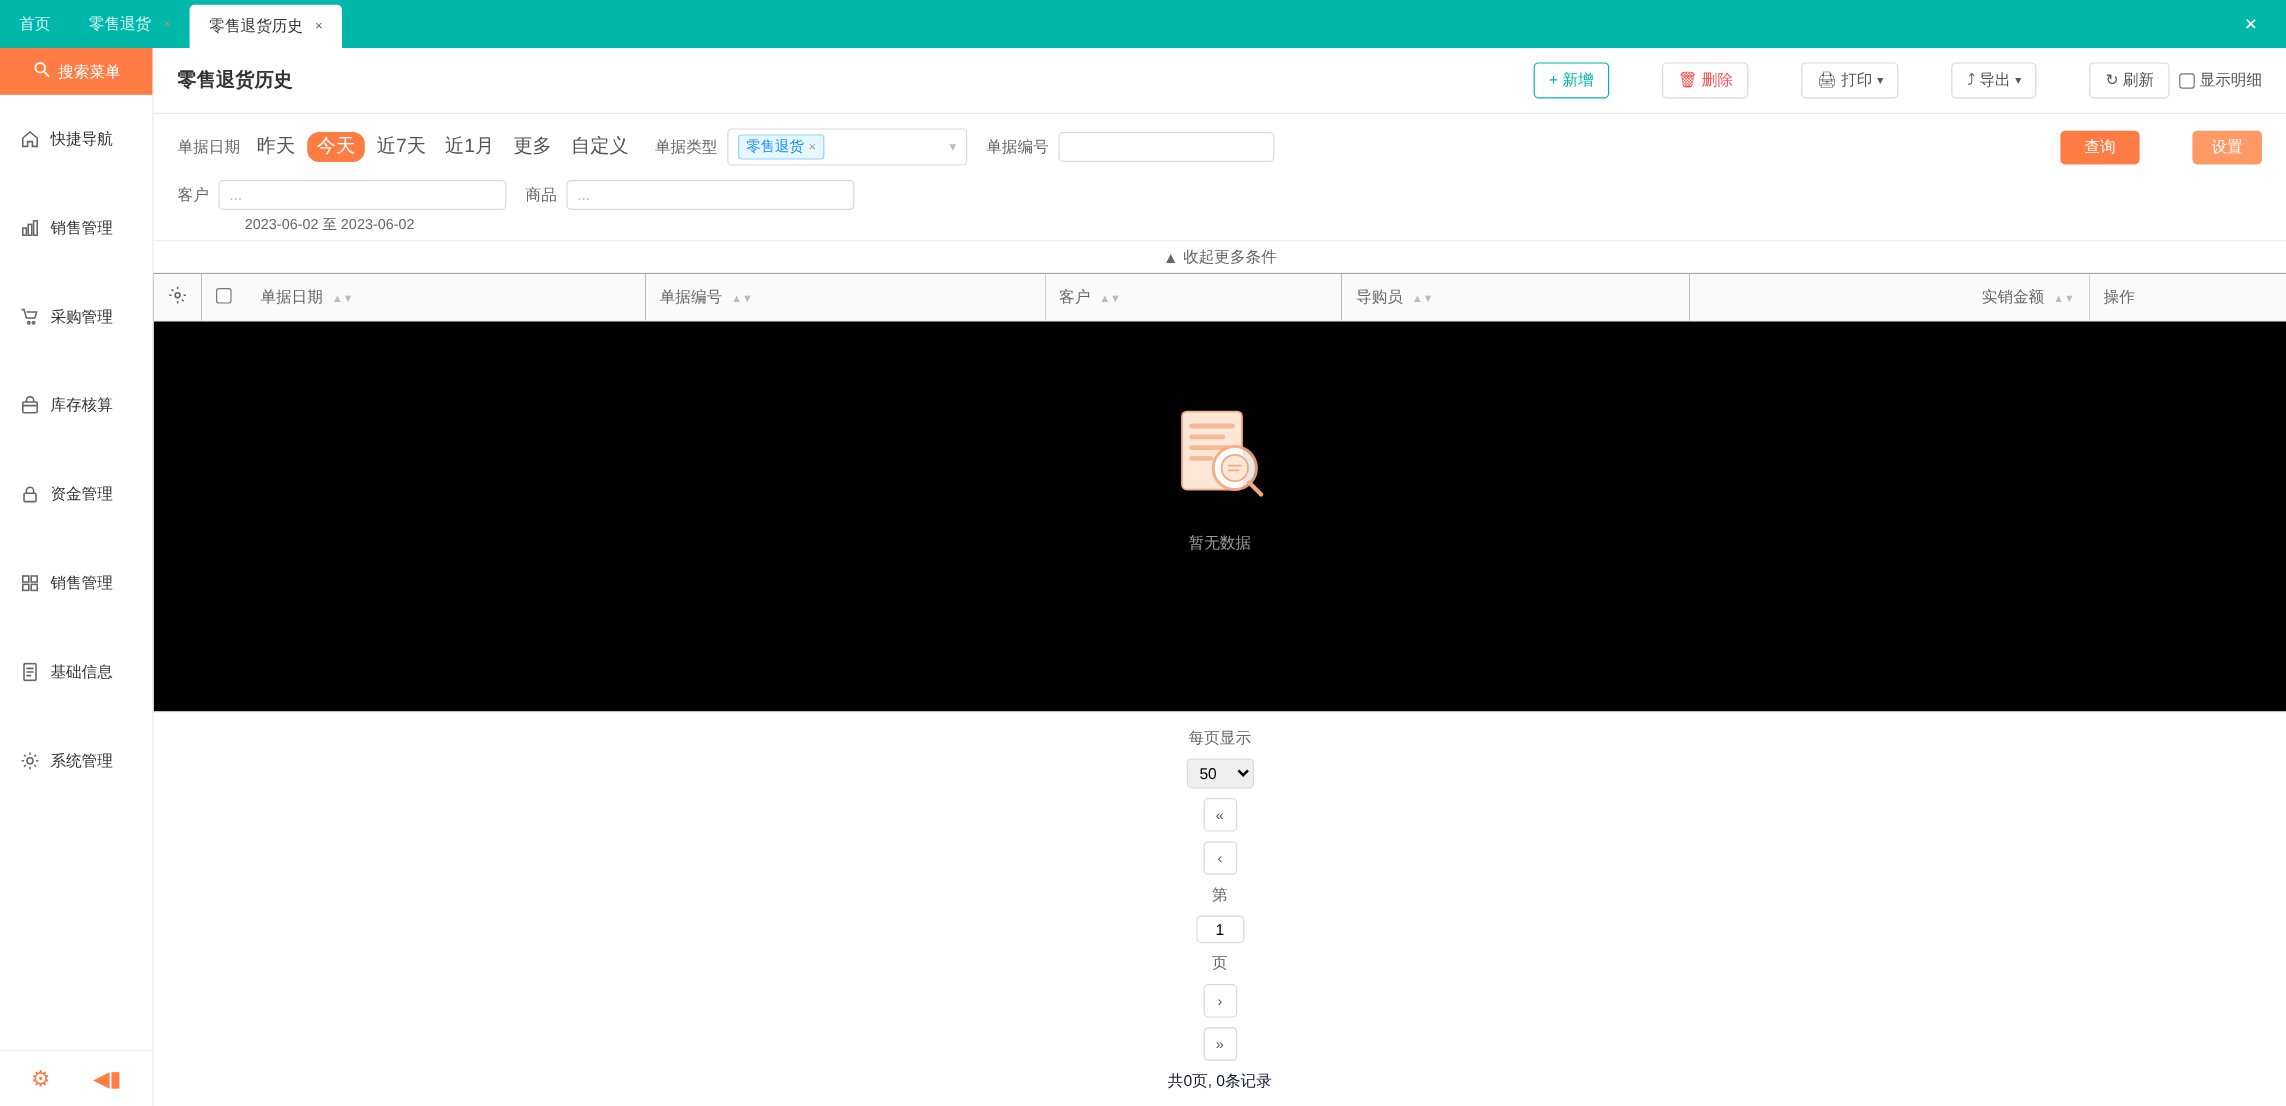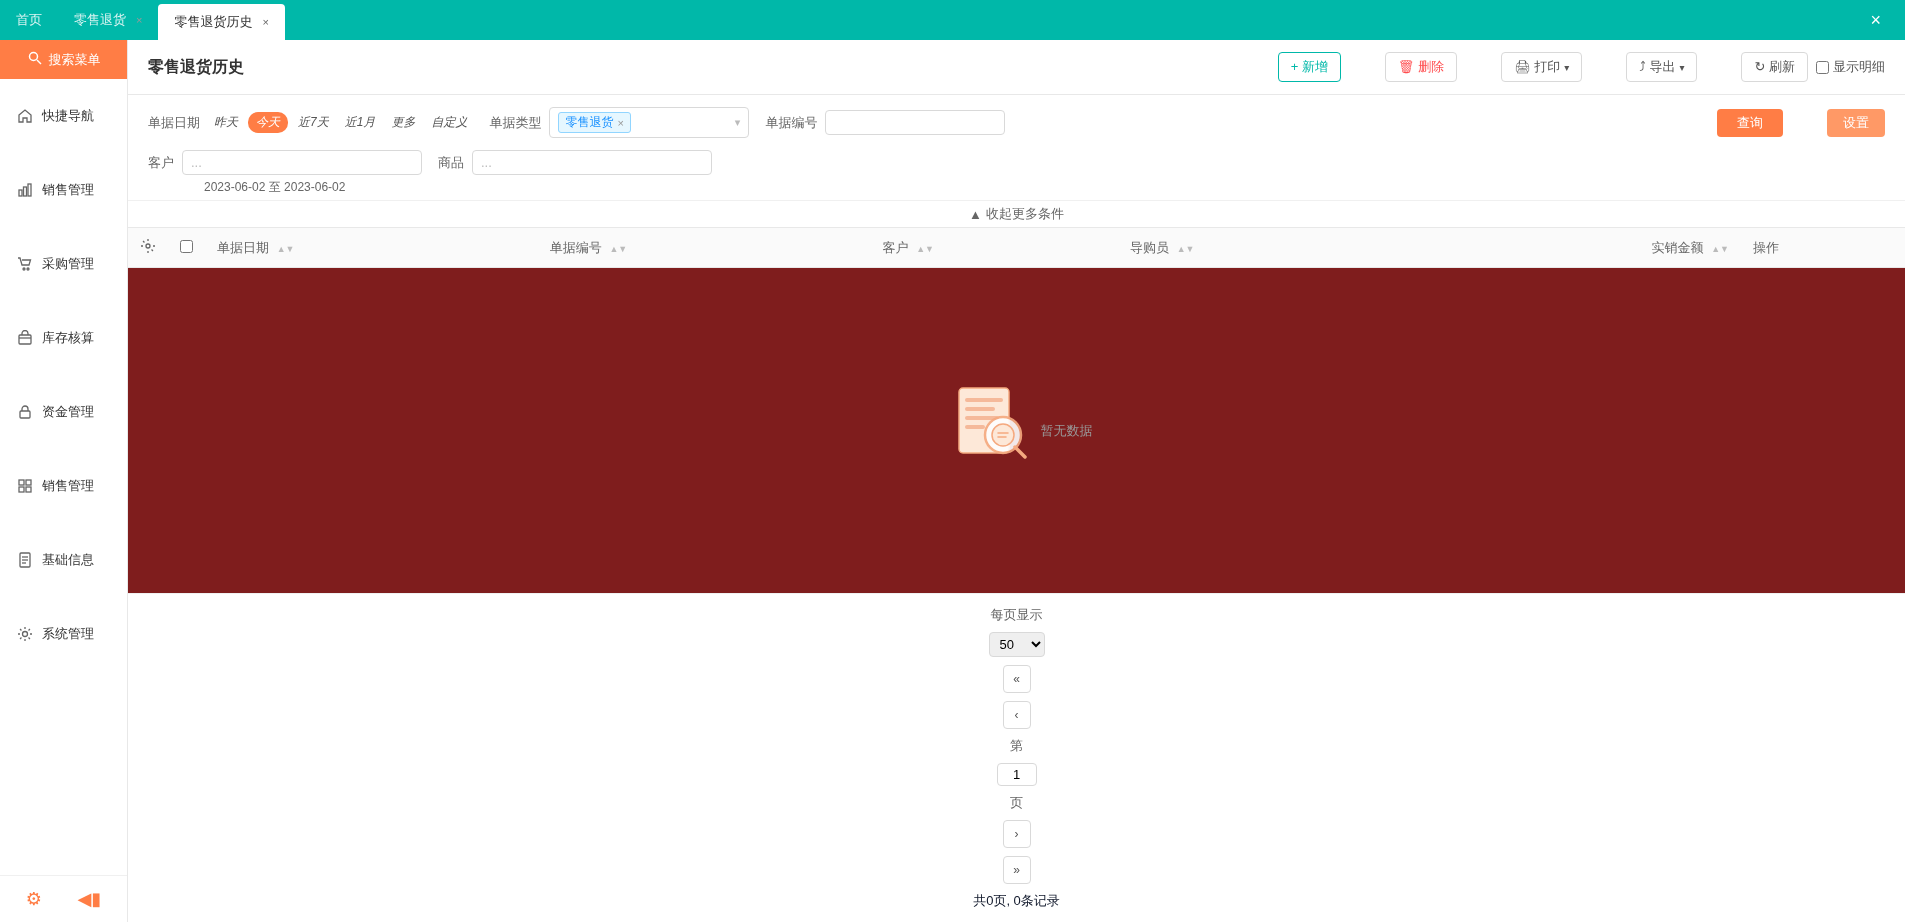--- a/index.html
+++ b/index.html
@@ -42,39 +42,39 @@
     .action-export { color: #555; border: 1px solid #d9d9d9; background: #fff; }
     .action-refresh { color: #555; border: 1px solid #d9d9d9; background: #fff; }
     .checkbox-label { display: flex; align-items: center; gap: 4px; font-size: 13px; color: #555; }
 
     
     .filter-area { background: #fff; padding: 12px 20px 0; border-bottom: 1px solid #e8e8e8; }
     .filter-row { display: flex; align-items: center; gap: 16px; margin-bottom: 12px; flex-wrap: wrap; }
     .filter-item { display: flex; align-items: center; gap: 8px; }
     .filter-label { color: #666; font-size: 13px; white-space: nowrap; }
     .date-filters { display: flex; align-items: center; gap: 4px; }
-    .date-btn { padding: 2px 6px; border-radius: 3px; cursor: pointer; font-size: 12px; color: #555; background: transparent; border: none; font-style: italic; }
+    .date-btn { padding: 2px 6px; border-radius: 3px; cursor: pointer; font-size: 16px; color: #555; background: transparent; border: none; }
     .date-btn.active { background: #ff7d45; color: white; border-radius: 10px; padding: 2px 8px; }
     .date-range { color: #666; font-size: 12px; }
     .filter-select { display: flex; align-items: center; border: 1px solid #d9d9d9; border-radius: 4px; padding: 4px 8px; background: #fff; min-width: 200px; cursor: pointer; }
     .filter-tag { background: #e6f7ff; border: 1px solid #91d5ff; border-radius: 3px; padding: 1px 6px; font-size: 12px; color: #1890ff; display: flex; align-items: center; gap: 4px; }
     .filter-tag .tag-close { cursor: pointer; color: #999; font-size: 11px; }
     .filter-input { border: 1px solid #d9d9d9; border-radius: 4px; padding: 4px 8px; background: #fff; min-width: 180px; font-size: 13px; }
     .expand-btn { display: flex; align-items: center; gap: 4px; color: #666; cursor: pointer; font-size: 13px; padding: 4px 12px; border-top: 1px solid #f0f0f0; justify-content: center; margin: 0 -20px; }
 
     
-    .table-wrapper { flex: 1; background: #7f1d1d; margin: 0; overflow: hidden; display: flex; flex-direction: column; }
+    .table-wrapper { flex: 1; background: #000000; margin: 0; overflow: hidden; display: flex; flex-direction: column; }
     .table { width: 100%; border-collapse: collapse; }
     .table th { background: #fafafa; border-bottom: 1px solid #e8e8e8; padding: 10px 12px; text-align: left; font-weight: 500; color: #666; font-size: 13px; white-space: nowrap; }
     .table th .sort-icons { display: inline-flex; flex-direction: column; margin-left: 4px; font-size: 9px; color: #bbb; }
     .settings-icon-cell { width: 40px; text-align: center; }
     .checkbox-cell { width: 36px; text-align: center; }
 
     
-    .empty-state { flex: 1; display: flex; flex-direction: row; align-items: center; justify-content: center; padding: 60px 0; }
+    .empty-state { flex: 1; display: flex; flex-direction: column; align-items: center; padding: 60px 0; }
     .empty-img { width: 100px; height: 100px; position: relative; margin-bottom: 16px; }
     .empty-text { color: #999; font-size: 13px; }
 
     
     .pagination { display: flex; align-items: center; justify-content: flex-end; padding: 12px 20px; background: #fff; border-top: 1px solid #f0f0f0; gap: 8px; flex-direction: column; }
     .pagination-label { color: #666; font-size: 13px; }
     .pagination-select { border: 1px solid #d9d9d9; border-radius: 4px; padding: 3px 6px; font-size: 13px; cursor: pointer; }
     .pagination-btn { width: 28px; height: 28px; display: flex; align-items: center; justify-content: center; border: 1px solid #d9d9d9; border-radius: 4px; cursor: pointer; background: #fff; color: #555; font-size: 12px; }
     .pagination-input { width: 40px; border: 1px solid #d9d9d9; border-radius: 4px; padding: 3px 6px; text-align: center; font-size: 13px; }
     .pagination-info { color: #0f172a; font-size: 13px; }

